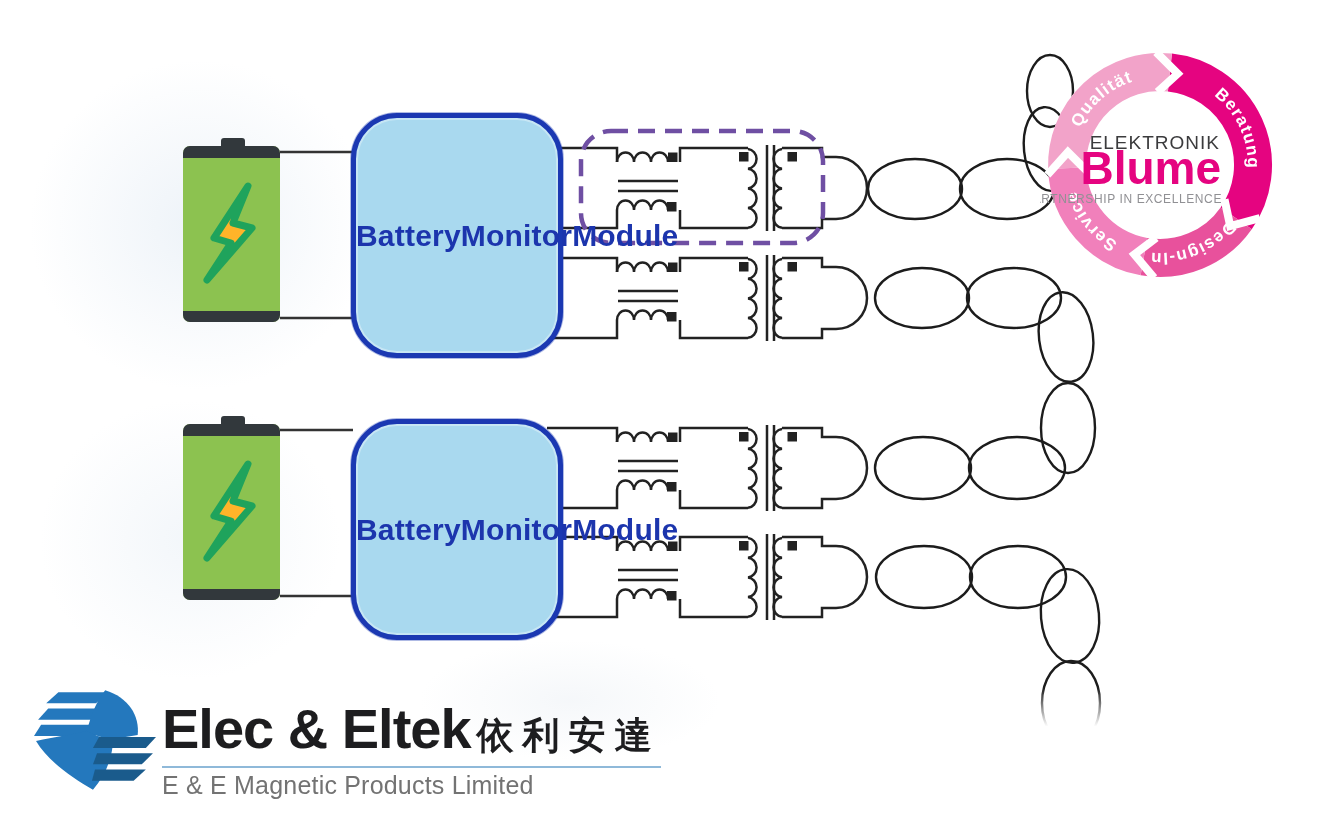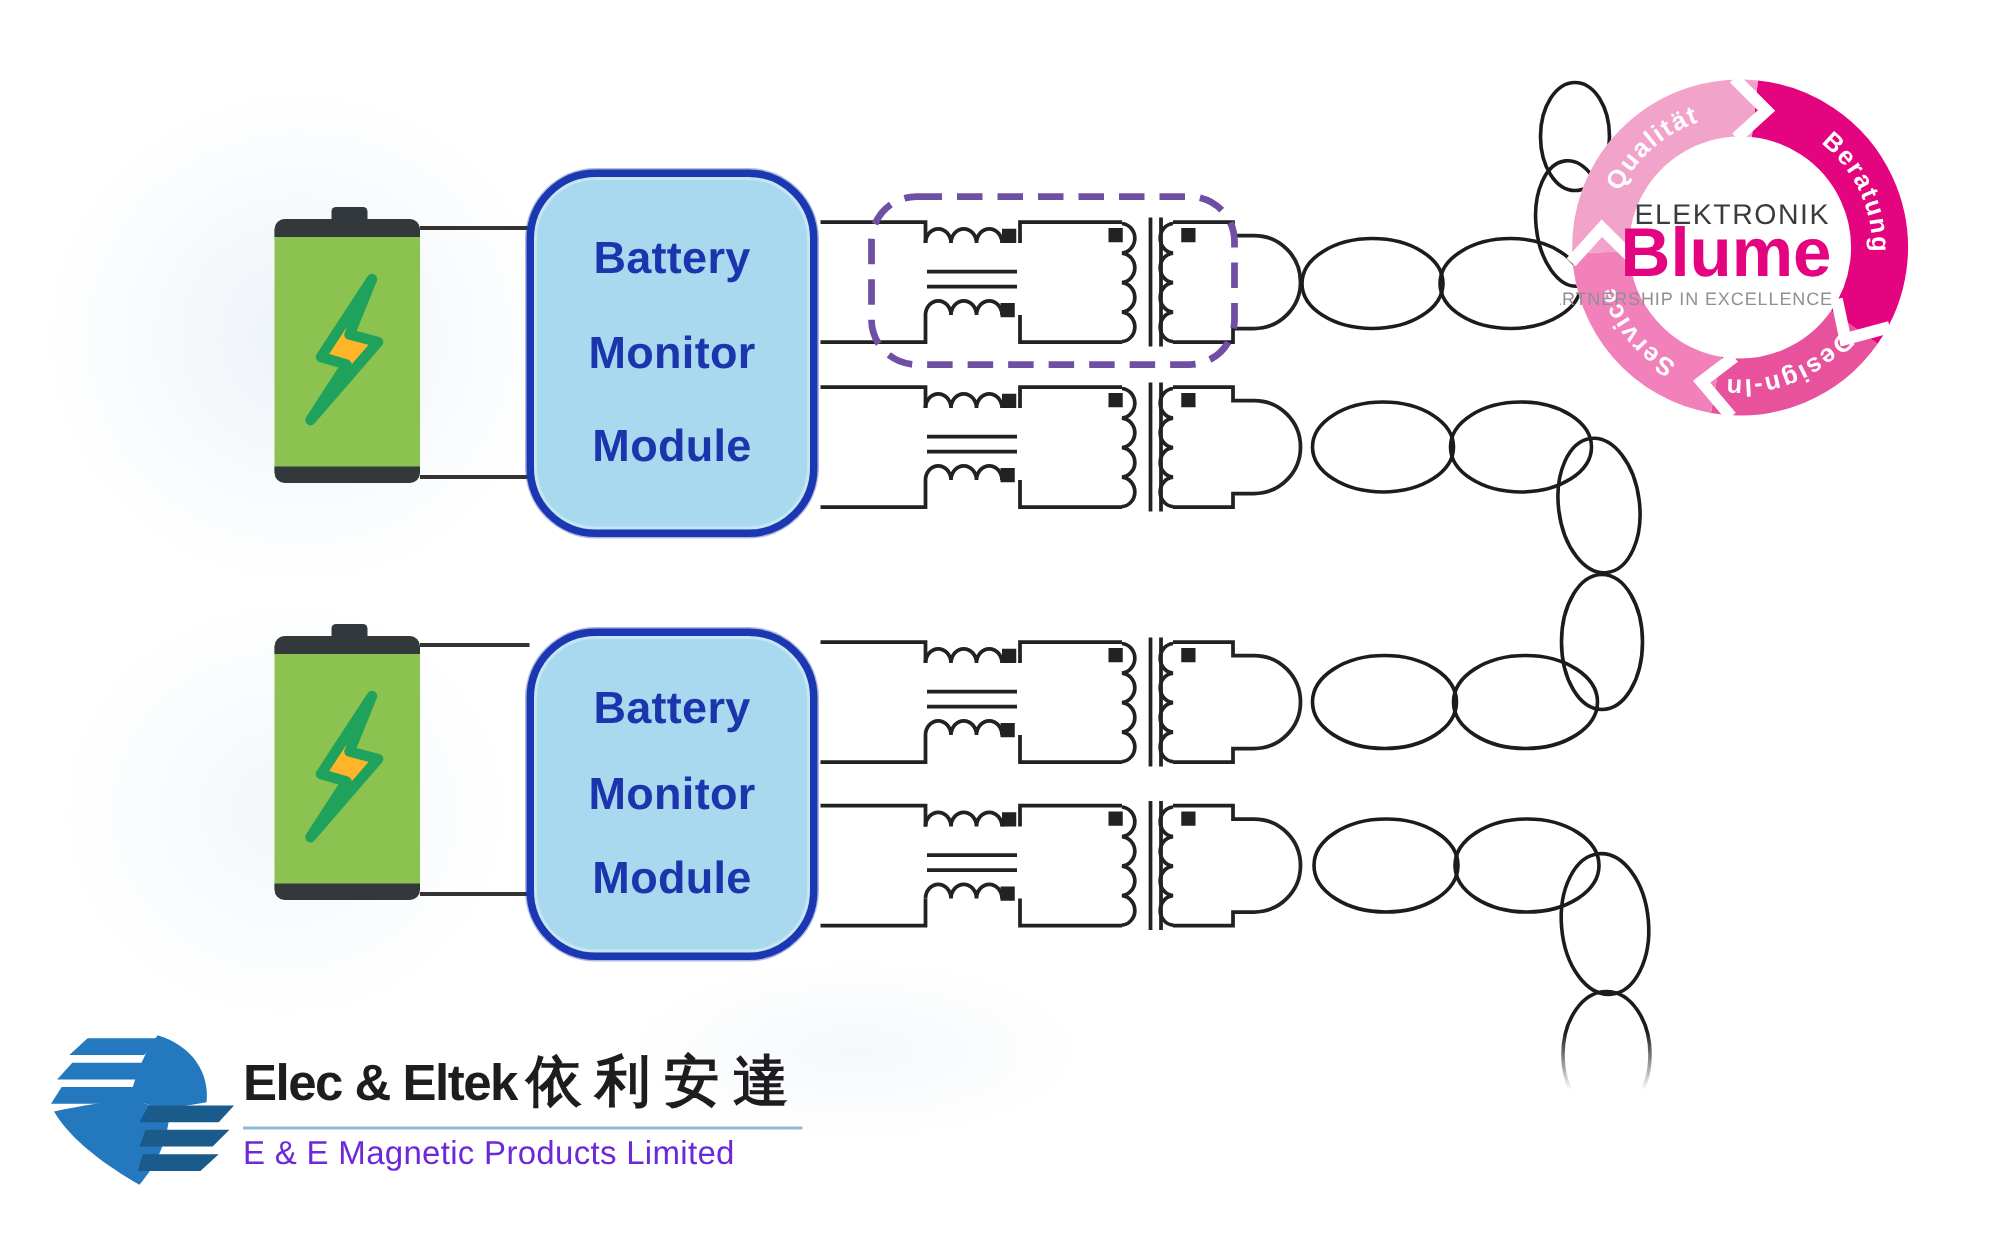--- a/index.html
+++ b/index.html
@@ -16,24 +16,24 @@
     background:radial-gradient(closest-side, rgba(230,236,242,.4), rgba(255,255,255,0));}
 
   svg.schematic{position:absolute;left:0;top:0;}
 
   .bms-label{
     position:absolute;left:520px;top:95px;width:370px;text-align:center;
     font-size:22px;font-weight:bold;color:#2B50C8;letter-spacing:.2px;
   }
 
   .bmm{
-    position:absolute;left:351px;width:194px;
+    position:absolute;left:351px;width:212px;
     background:#A9D9EF;border:5px solid #1B38B2;border-radius:46px;
     box-shadow:0 0 0 1px rgba(27,56,178,.35), inset 0 0 0 2px rgba(255,255,255,.35);
-    display:flex;flex-direction:column;justify-content:space-evenly;align-items:center;
+    display:flex;flex-direction:row;justify-content:space-evenly;align-items:center;
     box-sizing:border-box;padding:10px 0;
   }
   .bmm-1{top:113px;height:245px;}
   .bmm-2{top:419px;height:221px;}
   .bmm span{
     font-size:30px;font-weight:bold;color:#1C35AD;letter-spacing:.2px;
   }
 
   .chain-fade{
     position:absolute;left:1015px;top:688px;width:140px;height:70px;
@@ -43,24 +43,24 @@
   
   .blume{position:absolute;left:1040px;top:45px;width:240px;height:240px;}
 
   
   .eltek{position:absolute;left:30px;top:686px;}
   .eltek-icon{position:absolute;left:4px;top:4px;width:122px;height:104px;}
   .eltek-text{position:absolute;left:132px;top:10px;white-space:nowrap;}
   .eltek-brandline{
     border-bottom:2px solid #8FB9D9;padding-bottom:5px;display:inline-block;
   }
-  .eltek-name{font-size:34px;font-weight:bold;color:#1d1d1f;letter-spacing:-1px;}
+  .eltek-name{font-size:56px;font-weight:bold;color:#1d1d1f;letter-spacing:-1px;}
   .eltek-name-cn{font-size:37px;font-weight:bold;color:#1d1d1f;letter-spacing:9px;margin-left:6px;
     font-family:"DejaVu Sans", sans-serif;}
-  .eltek-subtitle{font-size:22px;color:#6d28d9;margin-top:3px;letter-spacing:.2px;}
+  .eltek-subtitle{font-size:25px;color:#737373;margin-top:3px;letter-spacing:.2px;}
 </style>
 </head>
 <body>
 
 <div class="canvas">
 
   <div class="haze haze1"></div>
   <div class="haze haze2"></div>
   <div class="haze haze3"></div>
 

